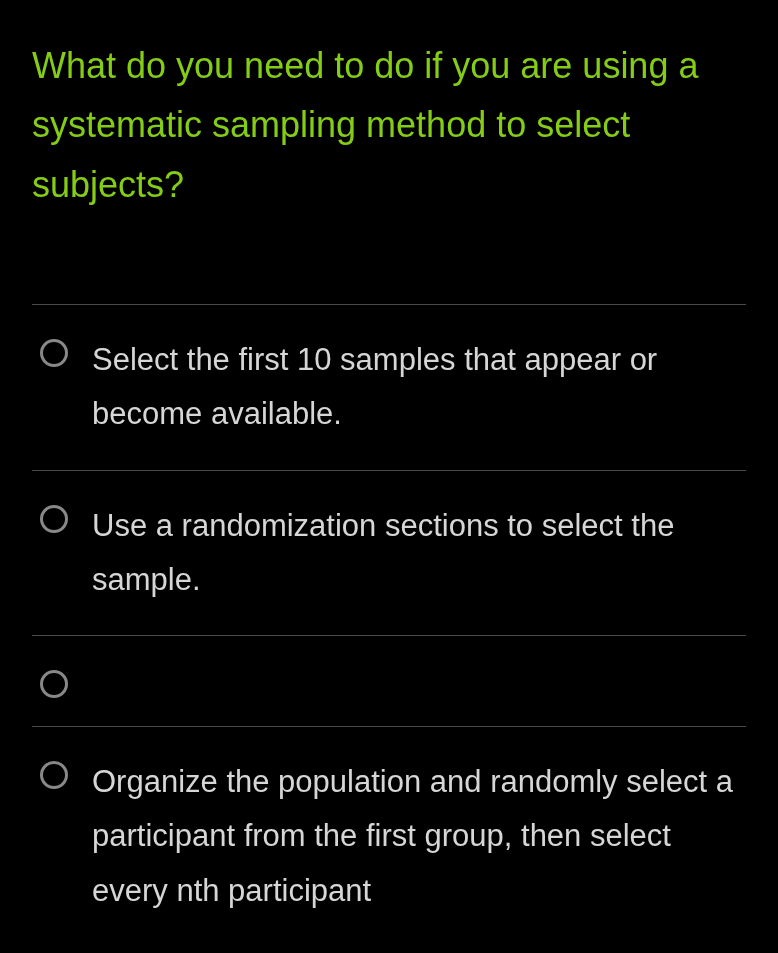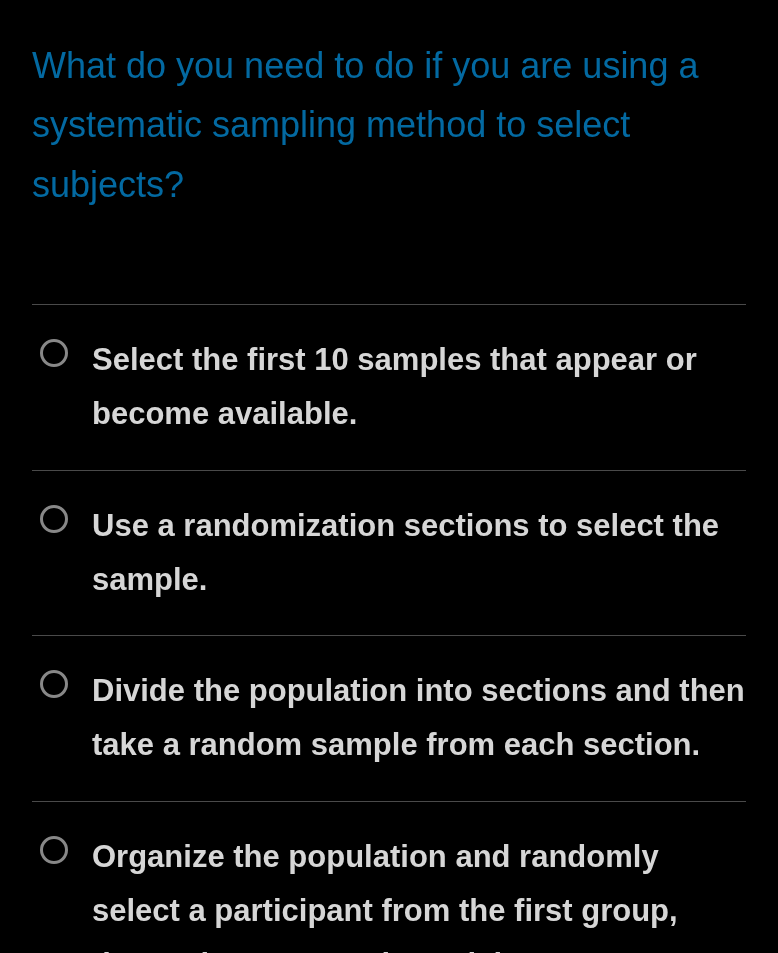--- a/index.html
+++ b/index.html
@@ -15,21 +15,21 @@
       font-family: 'Segoe UI', -apple-system, BlinkMacSystemFont, sans-serif;
       overflow: hidden;
     }
     .container {
       padding: 36px 32px 0 32px;
     }
     .question-text {
       font-size: 36px;
       font-weight: 400;
       line-height: 1.65;
-      color: #0369a1;
+      color: #84cc16;
       margin-bottom: 90px;
     }
     .options {
       border-top: 1px solid #4a4a4a;
     }
     .option {
       display: flex;
       align-items: flex-start;
       padding: 28px 0 28px 8px;
       border-bottom: 1px solid #4a4a4a;
@@ -42,21 +42,21 @@
       flex-shrink: 0;
       width: 28px;
       height: 28px;
       border: 3px solid #888888;
       border-radius: 50%;
       margin-right: 24px;
       margin-top: 6px;
     }
     .option-text {
       font-size: 31px;
-      font-weight: 700;
+      font-weight: 400;
       line-height: 1.75;
       color: #d6d6d6;
     }
   </style>
 </head>
 <body>
 
 <div class="container">
   <div class="question-text">What do you need to do if you are using a systematic sampling method to select subjects?</div>
 
@@ -64,20 +64,19 @@
     <div class="option">
       <div class="radio-circle"></div>
       <div class="option-text">Select the first 10 samples that appear or become available.</div>
     </div>
     <div class="option">
       <div class="radio-circle"></div>
       <div class="option-text">Use a randomization sections to select the sample.</div>
     </div>
     <div class="option">
       <div class="radio-circle"></div>
-      <div class="option-text">Divide the population into sections and then take a random sample from each section.</div>
     </div>
     <div class="option">
       <div class="radio-circle"></div>
       <div class="option-text">Organize the population and randomly select a participant from the first group, then select every nth participant</div>
     </div>
   </div>
 </div>
 
 </body></html>

